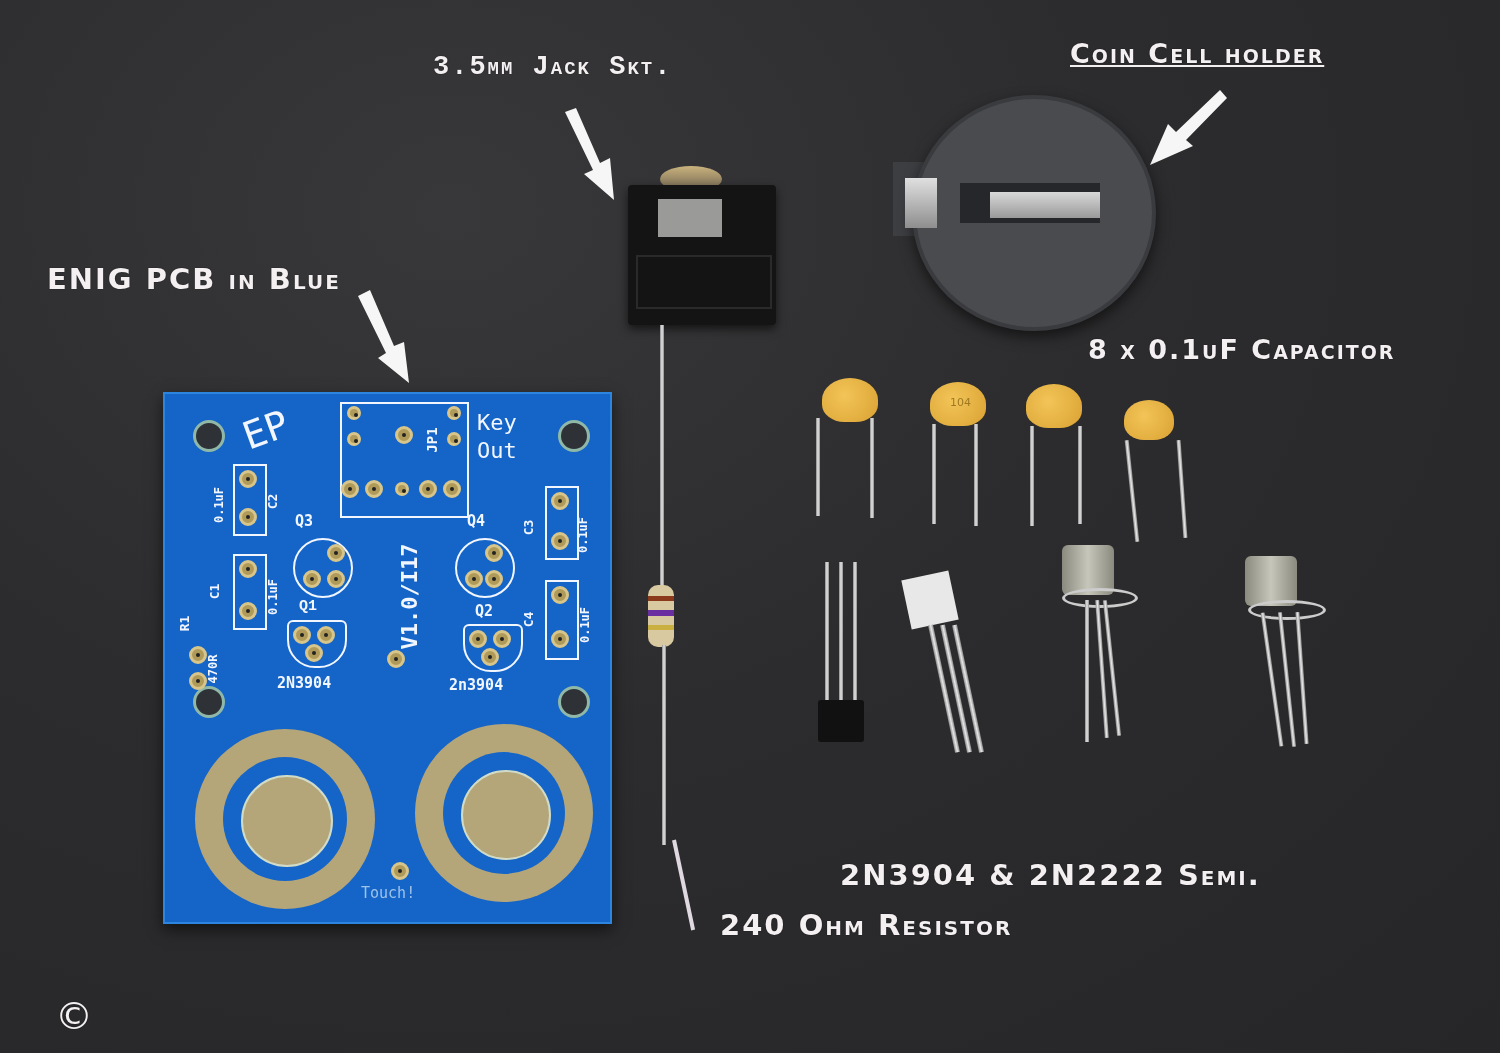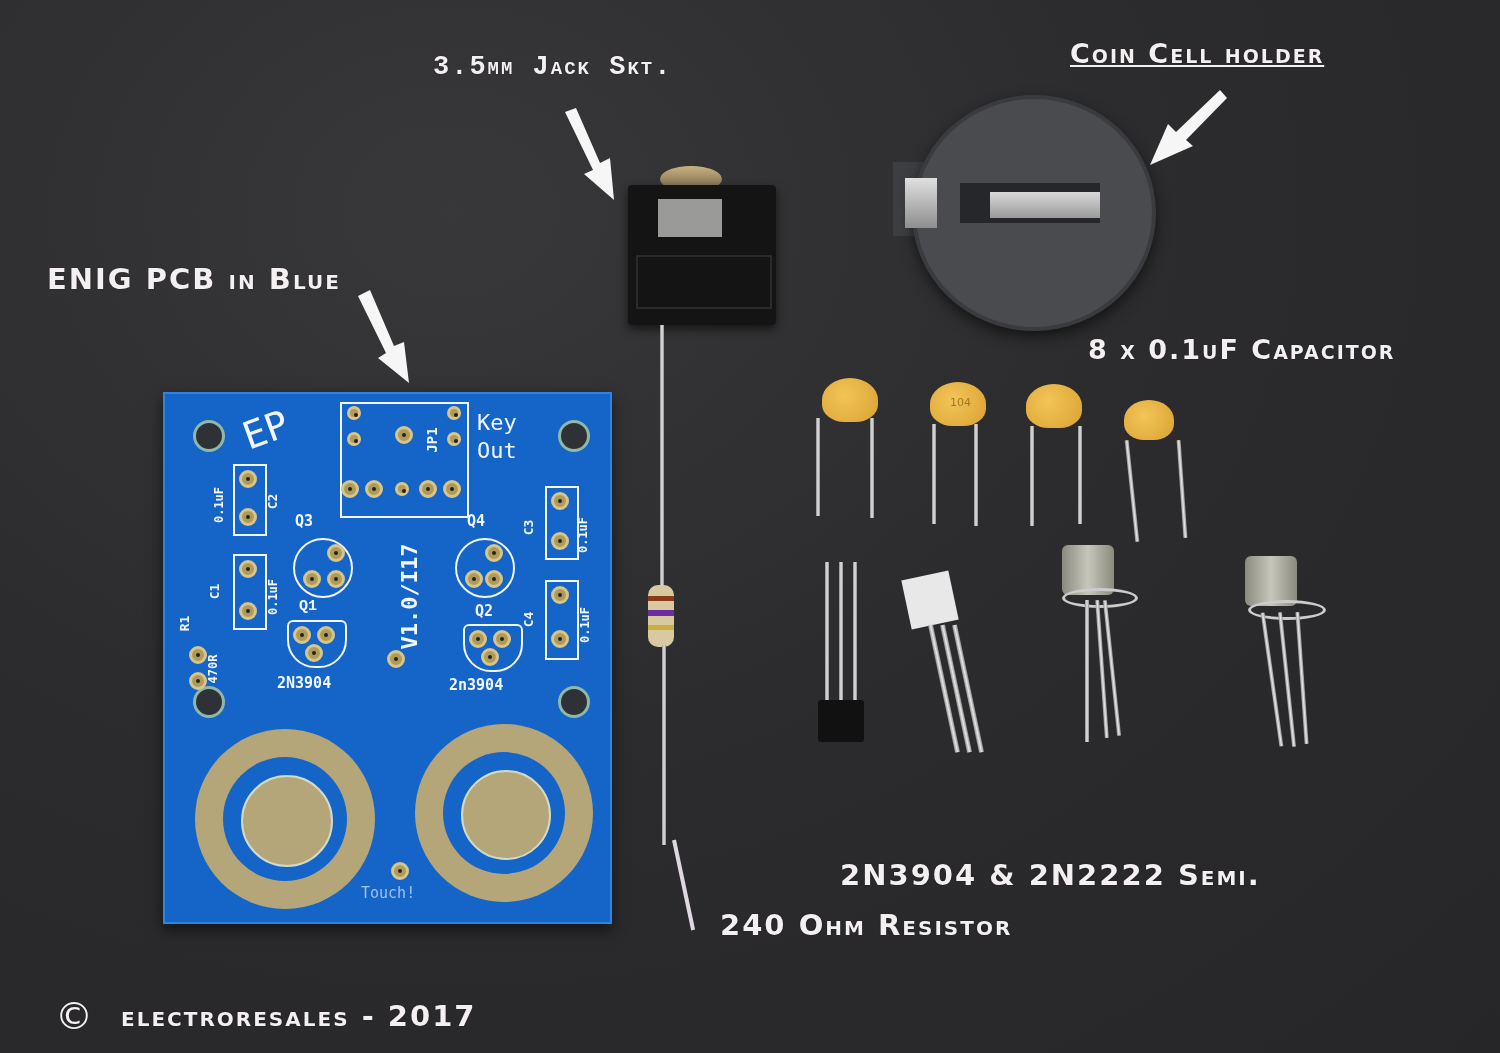--- a/index.html
+++ b/index.html
@@ -45,21 +45,20 @@
 
 <div class="label" style="left:433px;top:52px;font-size:27px;font-family:Liberation Mono, monospace;">3.5mm Jack Skt.</div>
 <div class="label" style="left:1070px;top:38px;font-size:27px;text-decoration:underline;">Coin Cell holder</div>
 <div class="label" style="left:47px;top:262px;font-size:29px;">ENIG PCB in Blue</div>
 <div class="label" style="left:1088px;top:334px;font-size:27px;">8 x 0.1uF Capacitor</div>
 <div class="label" style="left:840px;top:810px;font-size:29px;margin-top:48px;">2N3904 &amp; 2N2222 Semi.</div>
 <div class="label" style="left:720px;top:908px;font-size:29px;">240 Ohm Resistor</div>
 
 <div style="position:absolute;left:55px;top:994px;display:flex;align-items:center;gap:26px;">
   <span class="label" style="position:static;font-size:38px;font-weight:normal;">©</span>
-  <span class="label" style="position:static;font-size:29px;">electroresales - 2017</span>
 </div>
 
 <svg class="arrow" style="left:560px;top:108px" width="60" height="95" viewBox="0 0 60 95">
   <polygon points="5,4 16,0 40,55 50,50 54,92 24,66 33,62" fill="#f6f6f6"></polygon>
 </svg>
 <svg class="arrow" style="left:1148px;top:88px" width="80" height="80" viewBox="0 0 80 80">
   <polygon points="72,2 79,10 38,52 45,58 2,77 20,36 28,44" fill="#f6f6f6"></polygon>
 </svg>
 <svg class="arrow" style="left:356px;top:290px" width="60" height="95" viewBox="0 0 60 95">
   <polygon points="2,6 14,0 38,56 48,52 53,93 22,68 30,63" fill="#f6f6f6"></polygon>

